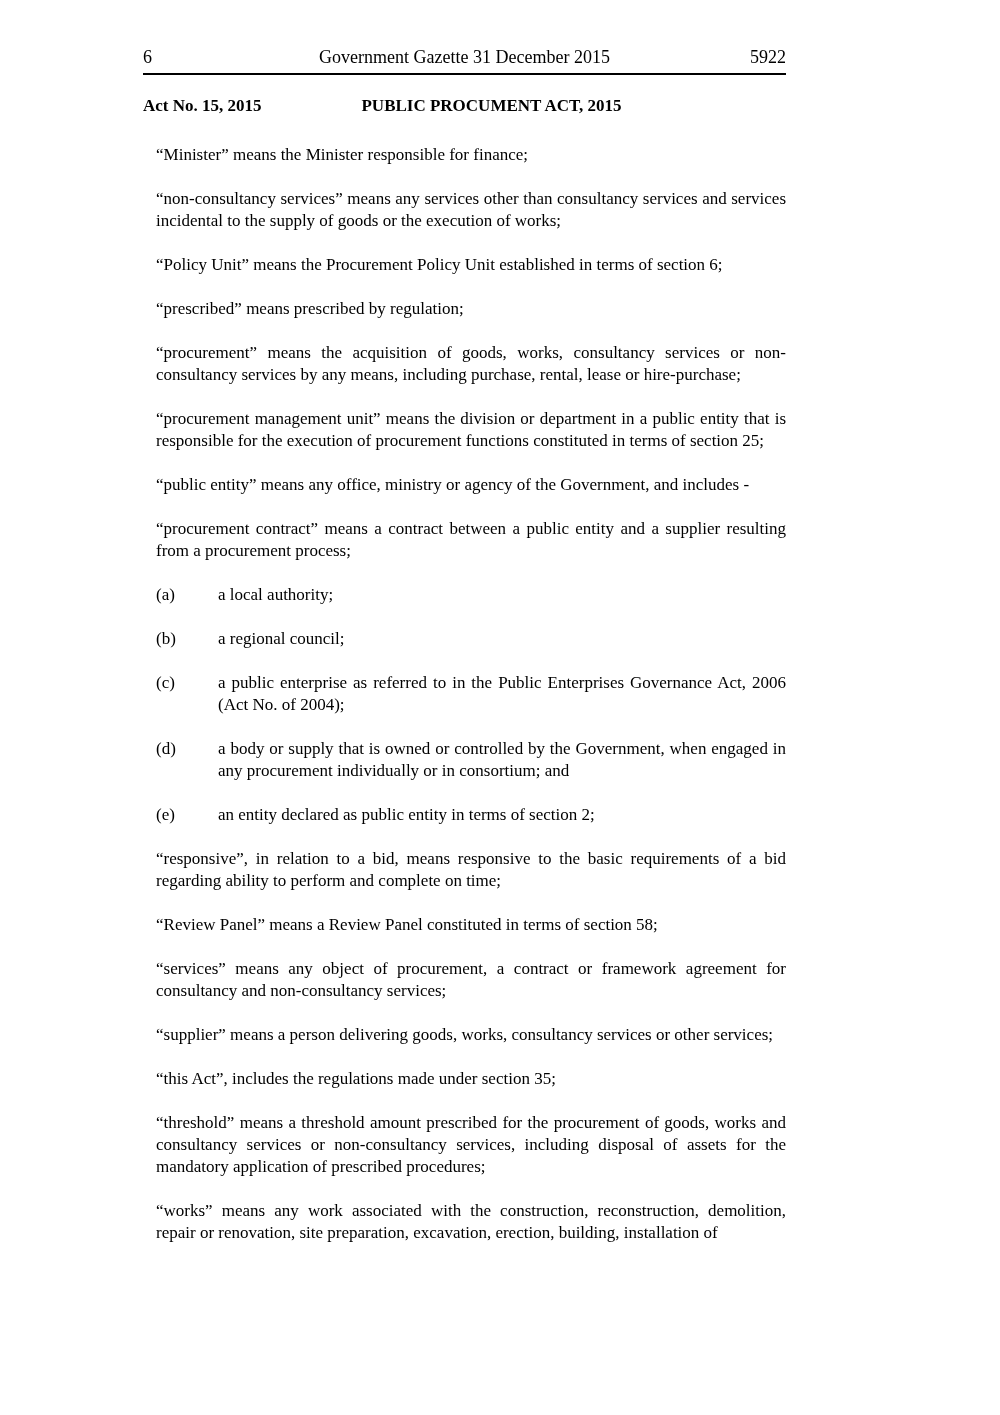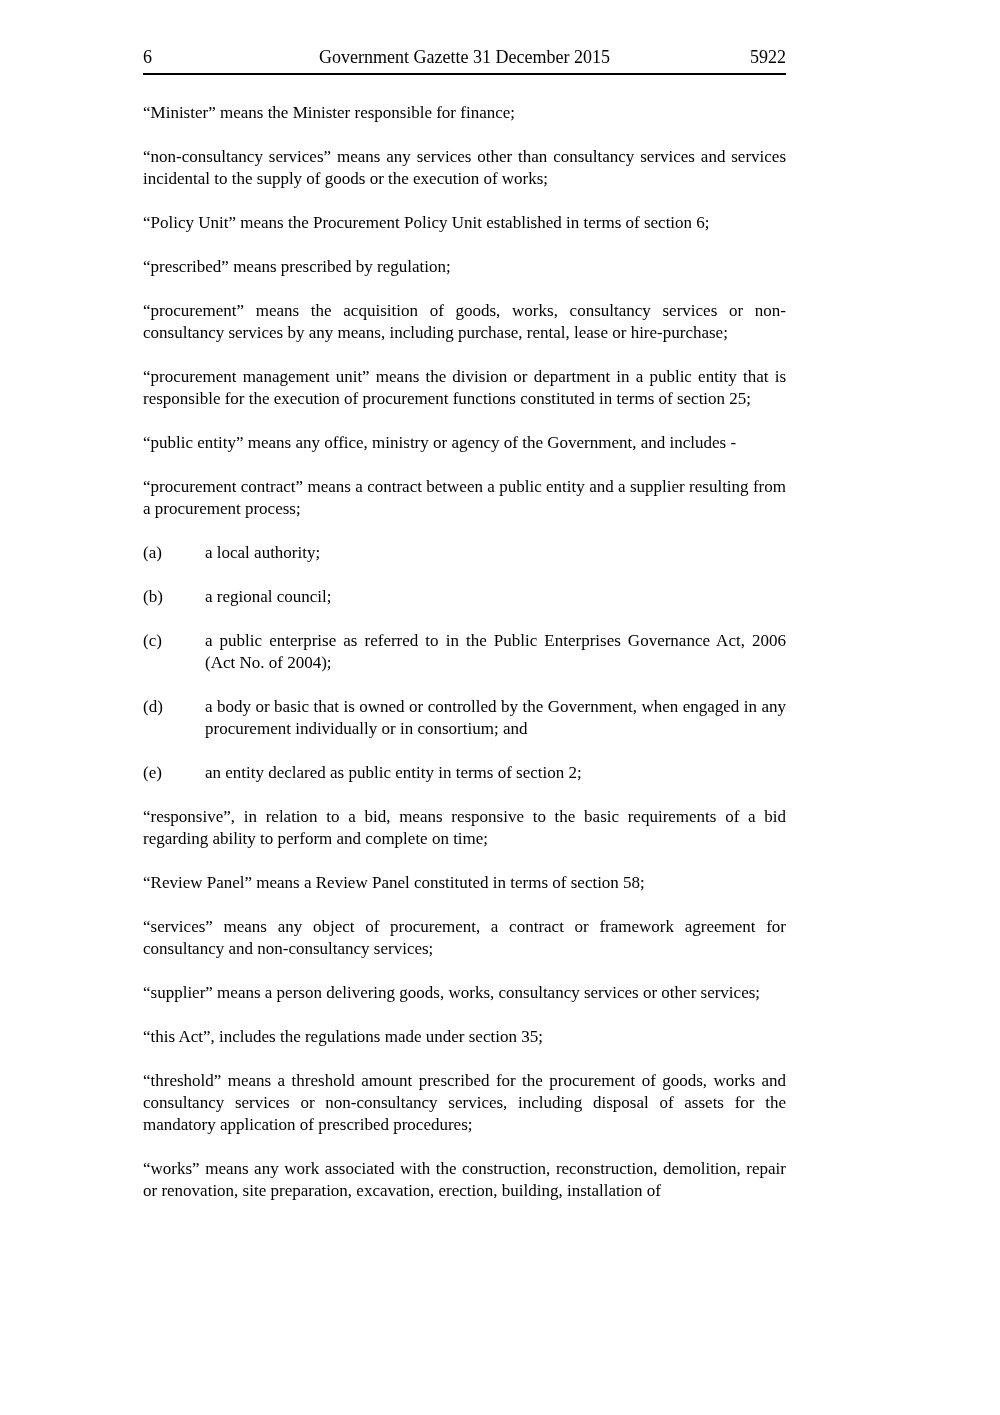--- a/index.html
+++ b/index.html
@@ -52,21 +52,21 @@
     left: calc(50% + 27px);
     transform: translateX(-50%);
     white-space: nowrap;
   }
   .body-text {
     margin-top: 27px;
     font-size: 17px;
     line-height: 22px;
   }
   .para, .list-item {
-    margin: 0 0 22px 0;
+    margin: 0 0 22px 13px;
     text-align: justify;
   }
   .list-item {
     position: relative;
     padding-left: 62px;
   }
   .list-item .marker {
     position: absolute;
     left: 0;
     top: 0;
@@ -79,34 +79,38 @@
   <div class="column">
 
     <header class="gz-header">
       <span>6</span>
       <span class="center-title">Government Gazette 31 December 2015</span>
       <span>5922</span>
     </header>
 
     <div class="rule"></div>
 
+    <div class="act-row">
+      <span class="act-no">Act No. 15, 2015</span>
+      <span class="act-title">PUBLIC PROCUMENT ACT, 2015</span>
+    </div>
 
     <main class="body-text" id="definitions-container">
         <p class="para">“Minister” means the Minister responsible for finance;</p>
         <p class="para">“non-consultancy services” means any services other than consultancy services and services incidental to the supply of goods or the execution of works;</p>
         <p class="para">“Policy Unit” means the Procurement Policy Unit established in terms of section 6;</p>
         <p class="para">“prescribed” means prescribed by regulation;</p>
         <p class="para">“procurement” means the acquisition of goods, works, consultancy services or non-consultancy services by any means, including purchase, rental, lease or hire-purchase;</p>
         <p class="para">“procurement management unit” means the division or department in a public entity that is responsible for the execution of procurement functions constituted in terms of section 25;</p>
         <p class="para">“public entity” means any office, ministry or agency of the Government, and includes -</p>
         <p class="para">“procurement contract” means a contract between a public entity and a supplier resulting from a procurement process;</p>
         <p class="list-item"><span class="marker">(a)</span><span>a local authority;</span></p>
         <p class="list-item"><span class="marker">(b)</span><span>a regional council;</span></p>
         <p class="list-item"><span class="marker">(c)</span><span>a public enterprise as referred to in the Public Enterprises Governance Act, 2006 (Act No. of 2004);</span></p>
-        <p class="list-item"><span class="marker">(d)</span><span>a body or basic that is owned or controlled by the Government, when engaged in any procurement individually or in consortium; and</span></p>
+        <p class="list-item"><span class="marker">(d)</span><span>a body or supply that is owned or controlled by the Government, when engaged in any procurement individually or in consortium; and</span></p>
         <p class="list-item"><span class="marker">(e)</span><span>an entity declared as public entity in terms of section 2;</span></p>
         <p class="para">“responsive”, in relation to a bid, means responsive to the basic requirements of a bid regarding ability to perform and complete on time;</p>
         <p class="para">“Review Panel” means a Review Panel constituted in terms of section 58;</p>
         <p class="para">“services” means any object of procurement, a contract or framework agreement for consultancy and non-consultancy services;</p>
         <p class="para">“supplier” means a person delivering goods, works, consultancy services or other services;</p>
         <p class="para">“this Act”, includes the regulations made under section 35;</p>
         <p class="para">“threshold” means a threshold amount prescribed for the procurement of goods, works and consultancy services or non-consultancy services, including disposal of assets for the mandatory application of prescribed procedures;</p>
         <p class="para">“works” means any work associated with the construction, reconstruction, demolition, repair or renovation, site preparation, excavation, erection, building, installation of</p>
       </main>
 

